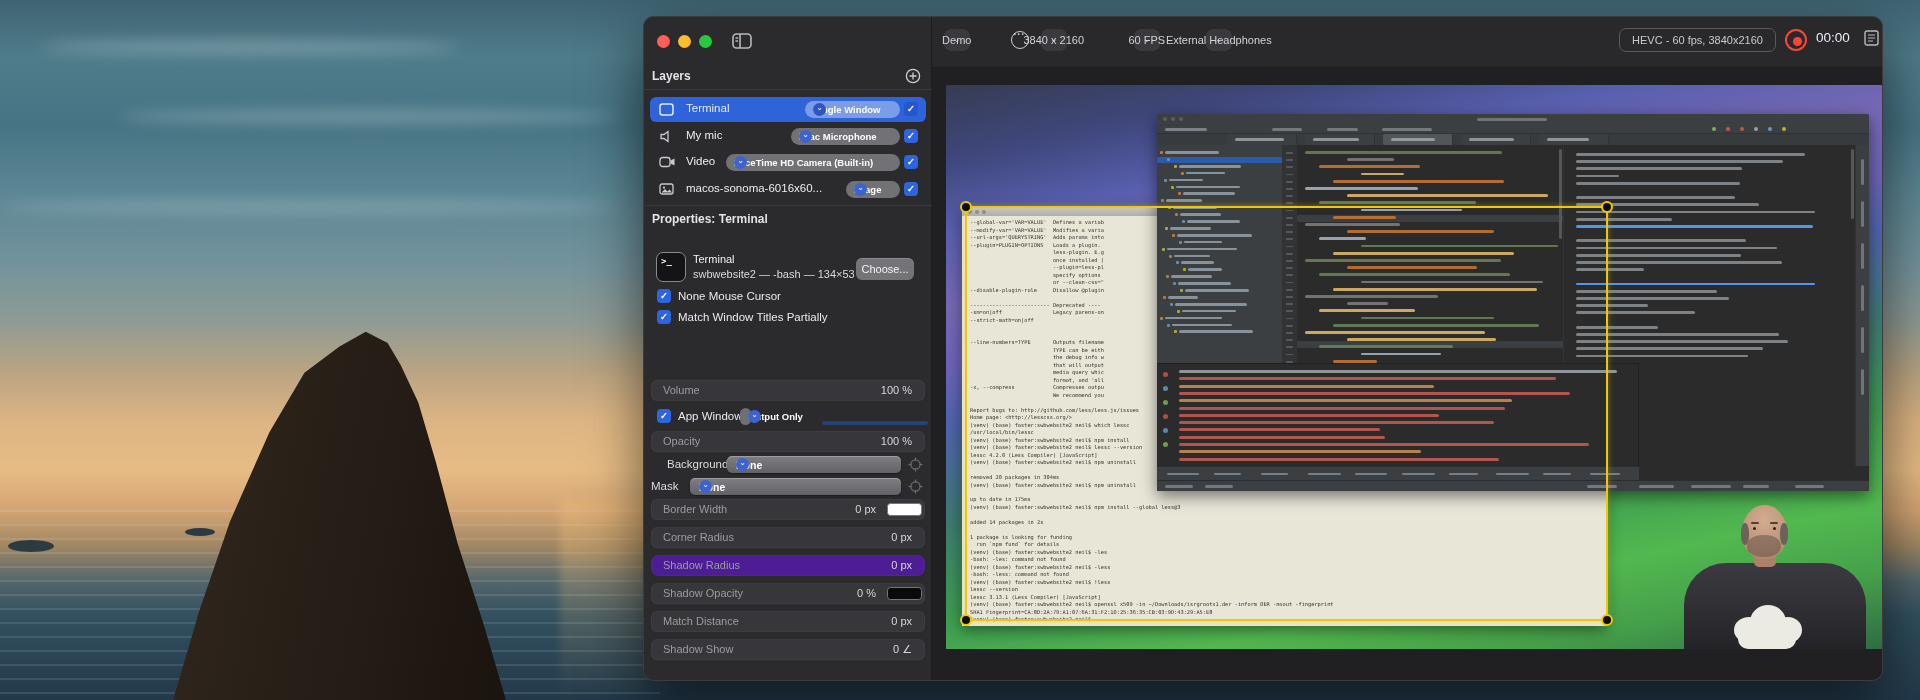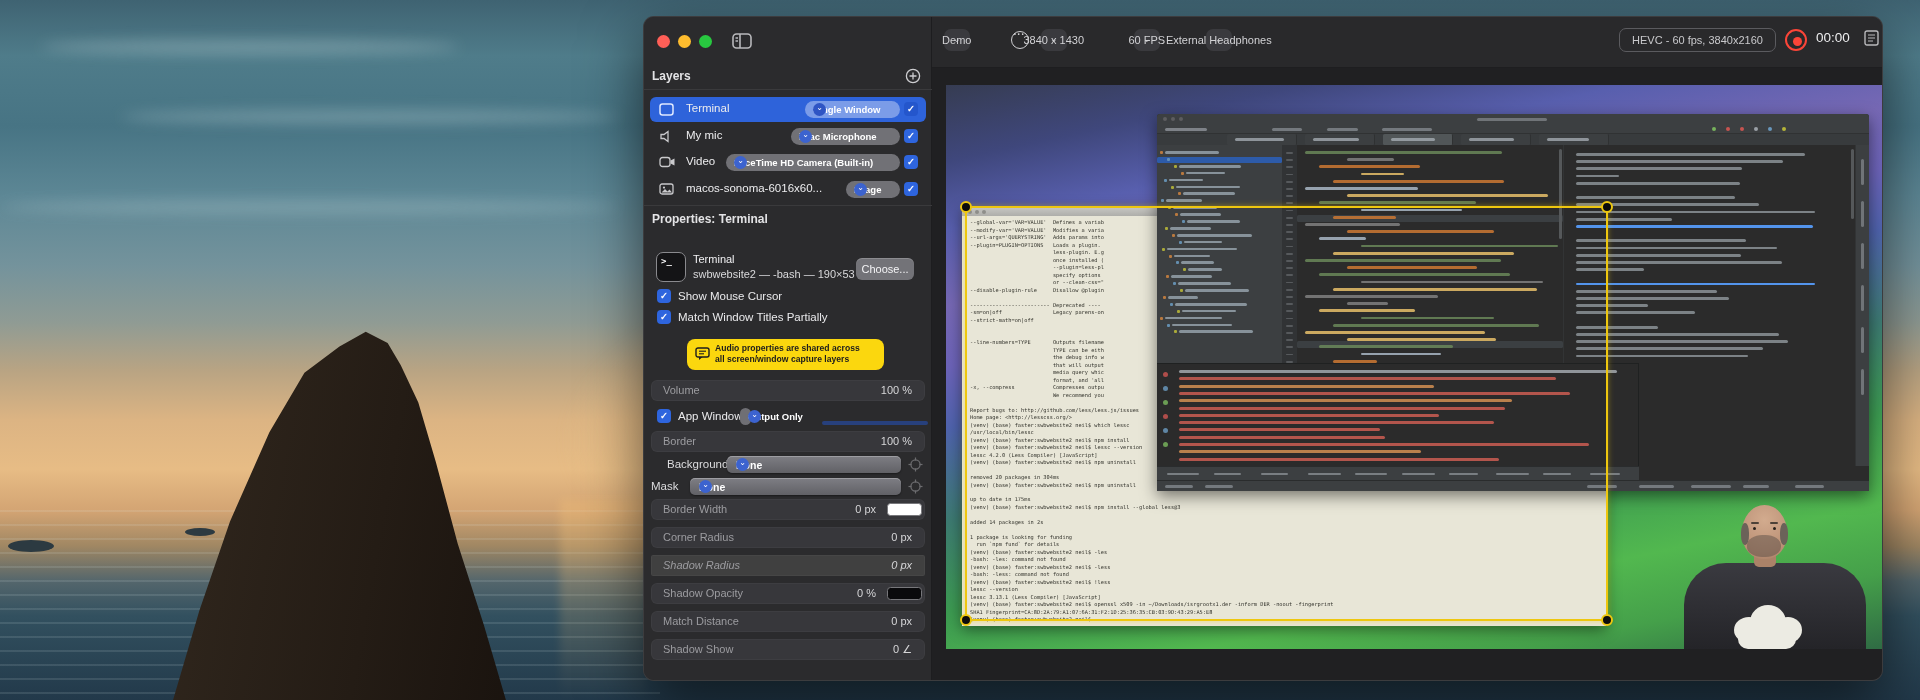--- a/index.html
+++ b/index.html
@@ -240,62 +240,50 @@
             </div>
             <div style="left: 254px; top: 5px; width: 14px; height: 14px; border-radius: 4px; background: rgb(46, 101, 222); color: rgb(255, 255, 255); font-size: 9.5px; font-weight: bold; text-align: center; line-height: 14px; position: absolute;">✓</div>
           </div>
         </div>
 
       <div class="divider" style="top:188px"></div>
       <div id="props-title">Properties: Terminal</div>
 
       <div id="term-appicon">&gt;_</div>
       <div id="cap-app">Terminal</div>
-      <div id="cap-win">swbwebsite2 — -bash — 190×53</div>
+      <div id="cap-win">swbwebsite2 — -bash — 134×53</div>
       <div id="choose-btn">Choose...</div>
 
       <div class="checkline" style="left:13px;top:272px;width:260px">
         <div class="cb">✓</div>
-        <div class="cltxt">Show Mouse Cursor</div>
+        <div class="cltxt">None Mouse Cursor</div>
       </div>
       <div class="checkline" style="left:13px;top:293px;width:260px">
         <div class="cb">✓</div>
         <div class="cltxt">Match Window Titles Partially</div>
       </div>
 
-      <div id="notice">
-        <svg style="position:absolute;left:8px;top:8px" width="15" height="14" viewBox="0 0 15 14">
-          <rect x="1" y="1" width="13" height="9" rx="2" fill="none" stroke="#1d1d1d" stroke-width="1.4"></rect>
-          <path d="M4 10 L4 13 L7.5 10" fill="#1d1d1d"></path>
-          <line x1="4" y1="4.2" x2="11" y2="4.2" stroke="#1d1d1d" stroke-width="1.1"></line>
-          <line x1="4" y1="6.8" x2="9" y2="6.8" stroke="#1d1d1d" stroke-width="1.1"></line>
-        </svg>
-        <div class="ntxt">
-          <span style="position:static">Audio properties are shared across</span><br>
-          <span style="position:static">all screen/window capture layers</span>
-        </div>
-      </div>
 
       <div class="sliderbar" style="top:363px">
         <div class="sl">Volume</div>
         <div class="sv">100 %</div>
       </div>
 
       <div class="checkline" style="left:13px;top:392px;width:80px">
         <div class="cb">✓</div>
         <div class="cltxt">App Window</div>
       </div>
       <div class="pill" style="left:96px;top:391px;right:auto;background:#6f6f74">
         <span class="ptxt">Output Only</span>
           <span class="cap"></span>
       </div>
       <div id="appaudio-line"></div>
 
       <div class="sliderbar" style="top:414px">
-        <div class="sl">Border</div>
+        <div class="sl">Opacity</div>
         <div class="sv">100 %</div>
       </div>
 
       <div class="ddrow" style="left:7px;top:439px;width:274px;height:17px">
         <div class="ddlabel" style="left:16px">Background</div>
         <div class="dd" style="left:76px;top:0;width:174px">
           <span class="ddval">None</span>
             <span class="cap"></span>
         </div>
         <div class="crossh" style="left:257px">
@@ -329,21 +317,21 @@
       <div id="adjustrows">
           <div style="left: 7px; top: 482px; width: 274px; height: 21px; border-radius: 6px; background: rgb(55, 55, 59); box-shadow: rgba(255, 255, 255, 0.03) 0px 0px 0px 1px inset; position: absolute;">
             <div style="left: 12px; top: 4px; font-size: 11px; color: rgb(156, 156, 160); white-space: nowrap; position: absolute;">Border Width</div>
             <div style="right: 49px; top: 4px; font-size: 11px; color: rgb(214, 214, 216); white-space: nowrap; position: absolute;">0 px</div>
             <div style="right: 3px; top: 4px; width: 35px; height: 13px; border-radius: 3.5px; background: rgb(255, 255, 255); border: 1px solid rgb(119, 119, 123); position: absolute;"></div>
           </div>
           <div style="left: 7px; top: 510px; width: 274px; height: 21px; border-radius: 6px; background: rgb(55, 55, 59); box-shadow: rgba(255, 255, 255, 0.03) 0px 0px 0px 1px inset; position: absolute;">
             <div style="left: 12px; top: 4px; font-size: 11px; color: rgb(156, 156, 160); white-space: nowrap; position: absolute;">Corner Radius</div>
             <div style="right: 13px; top: 4px; font-size: 11px; color: rgb(214, 214, 216); white-space: nowrap; position: absolute;">0 px</div>
           </div>
-          <div style="left: 7px; top: 538px; width: 274px; height: 21px; border-radius: 2px; background: #404040; box-shadow: rgba(255, 255, 255, 0.03) 0px 0px 0px 1px inset; position: absolute; font-style: italic;">
+          <div style="left: 7px; top: 538px; width: 274px; height: 21px; border-radius: 8px; background: #4c1d95; box-shadow: rgba(255, 255, 255, 0.03) 0px 0px 0px 1px inset; position: absolute;">
             <div style="left: 12px; top: 4px; font-size: 11px; color: rgb(156, 156, 160); white-space: nowrap; position: absolute;">Shadow Radius</div>
             <div style="right: 13px; top: 4px; font-size: 11px; color: rgb(214, 214, 216); white-space: nowrap; position: absolute;">0 px</div>
           </div>
           <div style="left: 7px; top: 566px; width: 274px; height: 21px; border-radius: 6px; background: rgb(55, 55, 59); box-shadow: rgba(255, 255, 255, 0.03) 0px 0px 0px 1px inset; position: absolute;">
             <div style="left: 12px; top: 4px; font-size: 11px; color: rgb(156, 156, 160); white-space: nowrap; position: absolute;">Shadow Opacity</div>
             <div style="right: 49px; top: 4px; font-size: 11px; color: rgb(214, 214, 216); white-space: nowrap; position: absolute;">0 %</div>
             <div style="right: 3px; top: 4px; width: 35px; height: 13px; border-radius: 3.5px; background: rgb(10, 10, 12); border: 1px solid rgb(119, 119, 123); position: absolute;"></div>
           </div>
           <div style="left: 7px; top: 594px; width: 274px; height: 21px; border-radius: 6px; background: rgb(55, 55, 59); box-shadow: rgba(255, 255, 255, 0.03) 0px 0px 0px 1px inset; position: absolute;">
             <div style="left: 12px; top: 4px; font-size: 11px; color: rgb(156, 156, 160); white-space: nowrap; position: absolute;">Match Distance</div>
@@ -355,21 +343,21 @@
           </div>
         </div>
     </div>
 
     <div id="toolbar">
       <div class="tbtn" style="left:12px">
           <span>Demo</span>
         </div>
       <div id="ellipsis"></div>
       <div class="tbtn" style="left:109px">
-          <span>3840 x 1430</span>
+          <span>3840 x 2160</span>
         </div>
       <div class="tbtn" style="left:202px">
           <span>60 FPS</span>
         </div>
       <div class="tbtn" style="left:274px">
           <span>External Headphones</span>
         </div>
       <div id="fmt-chip">
           <span>HEVC - 60 fps, 3840x2160</span>
         </div>

